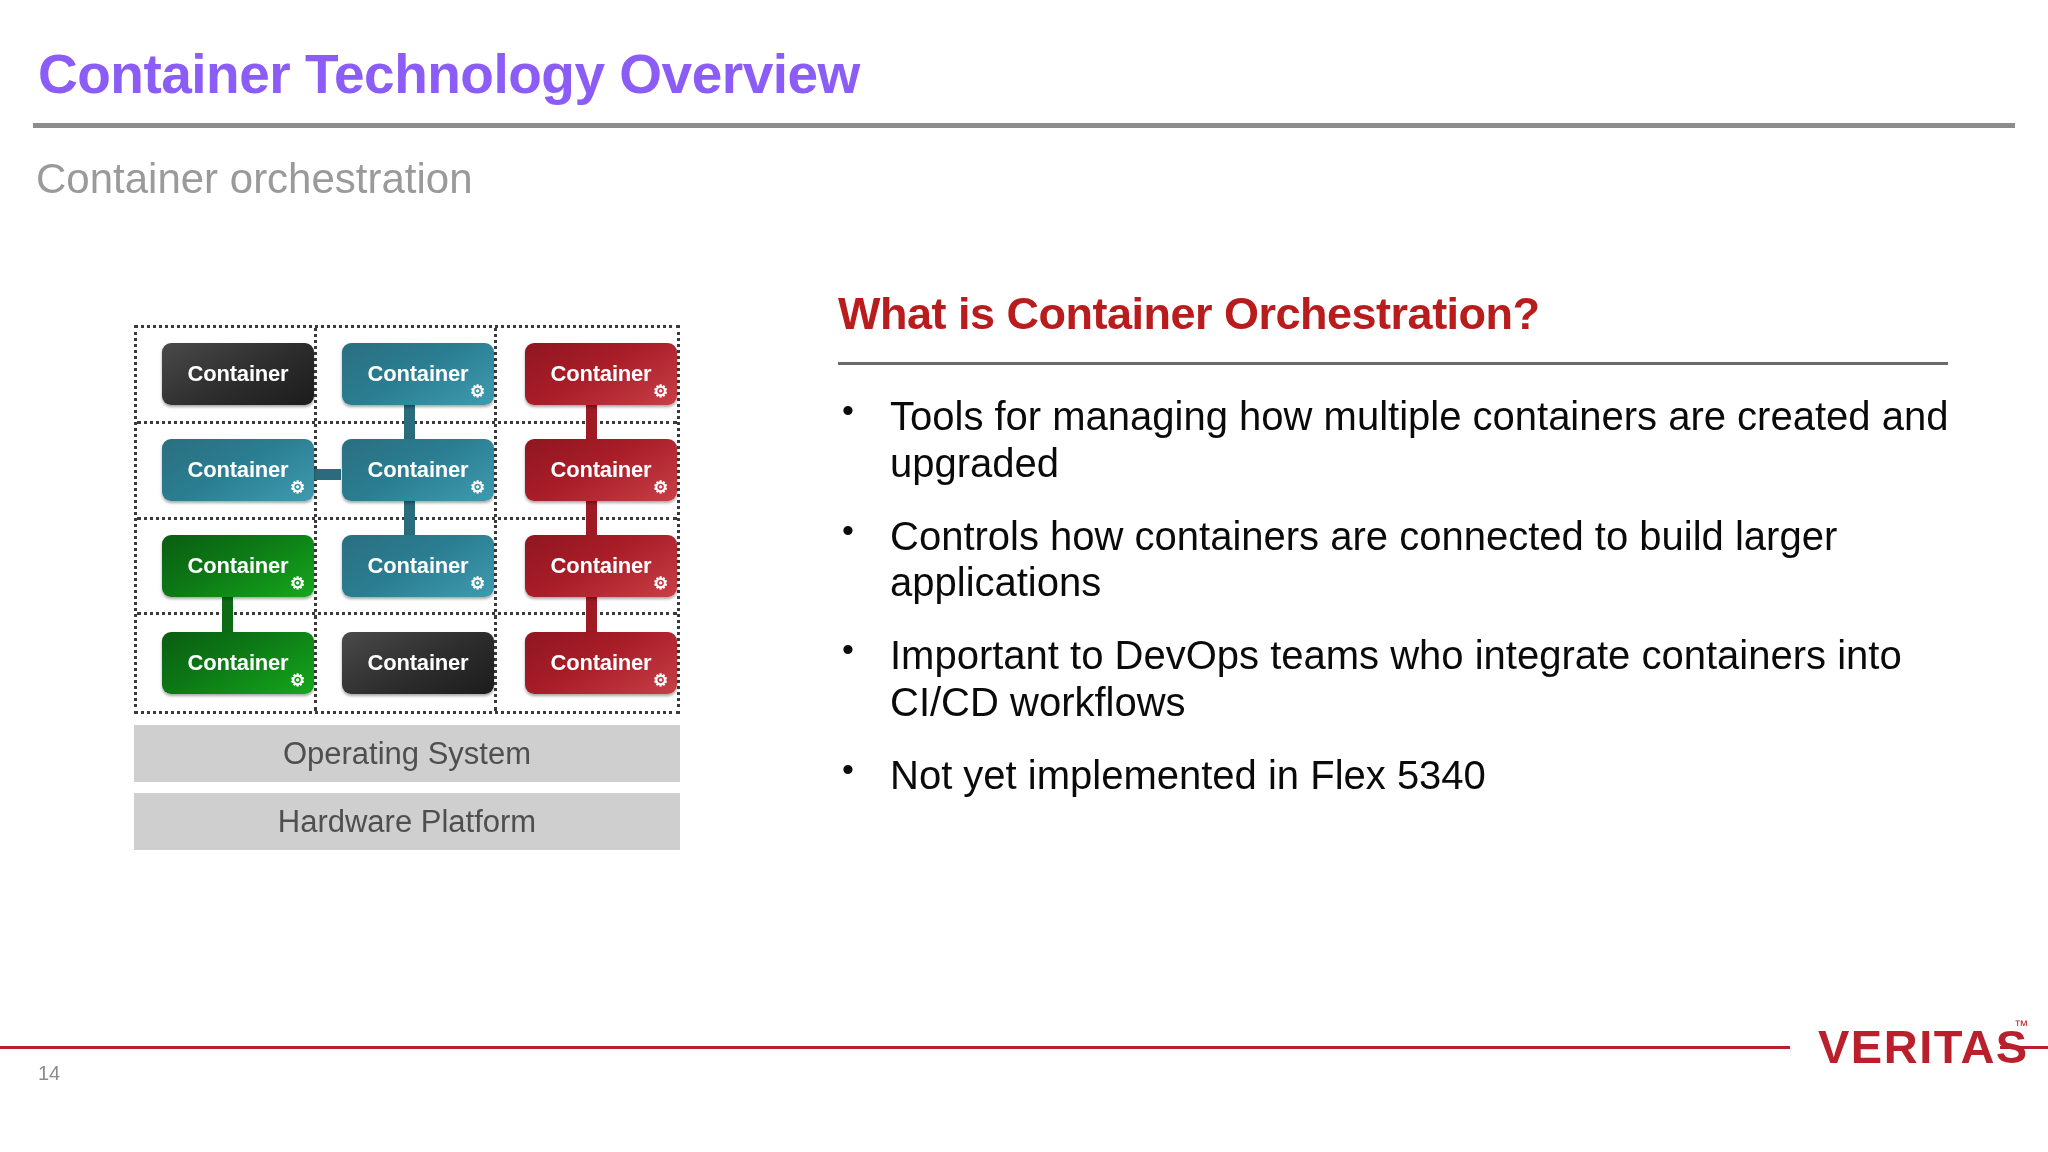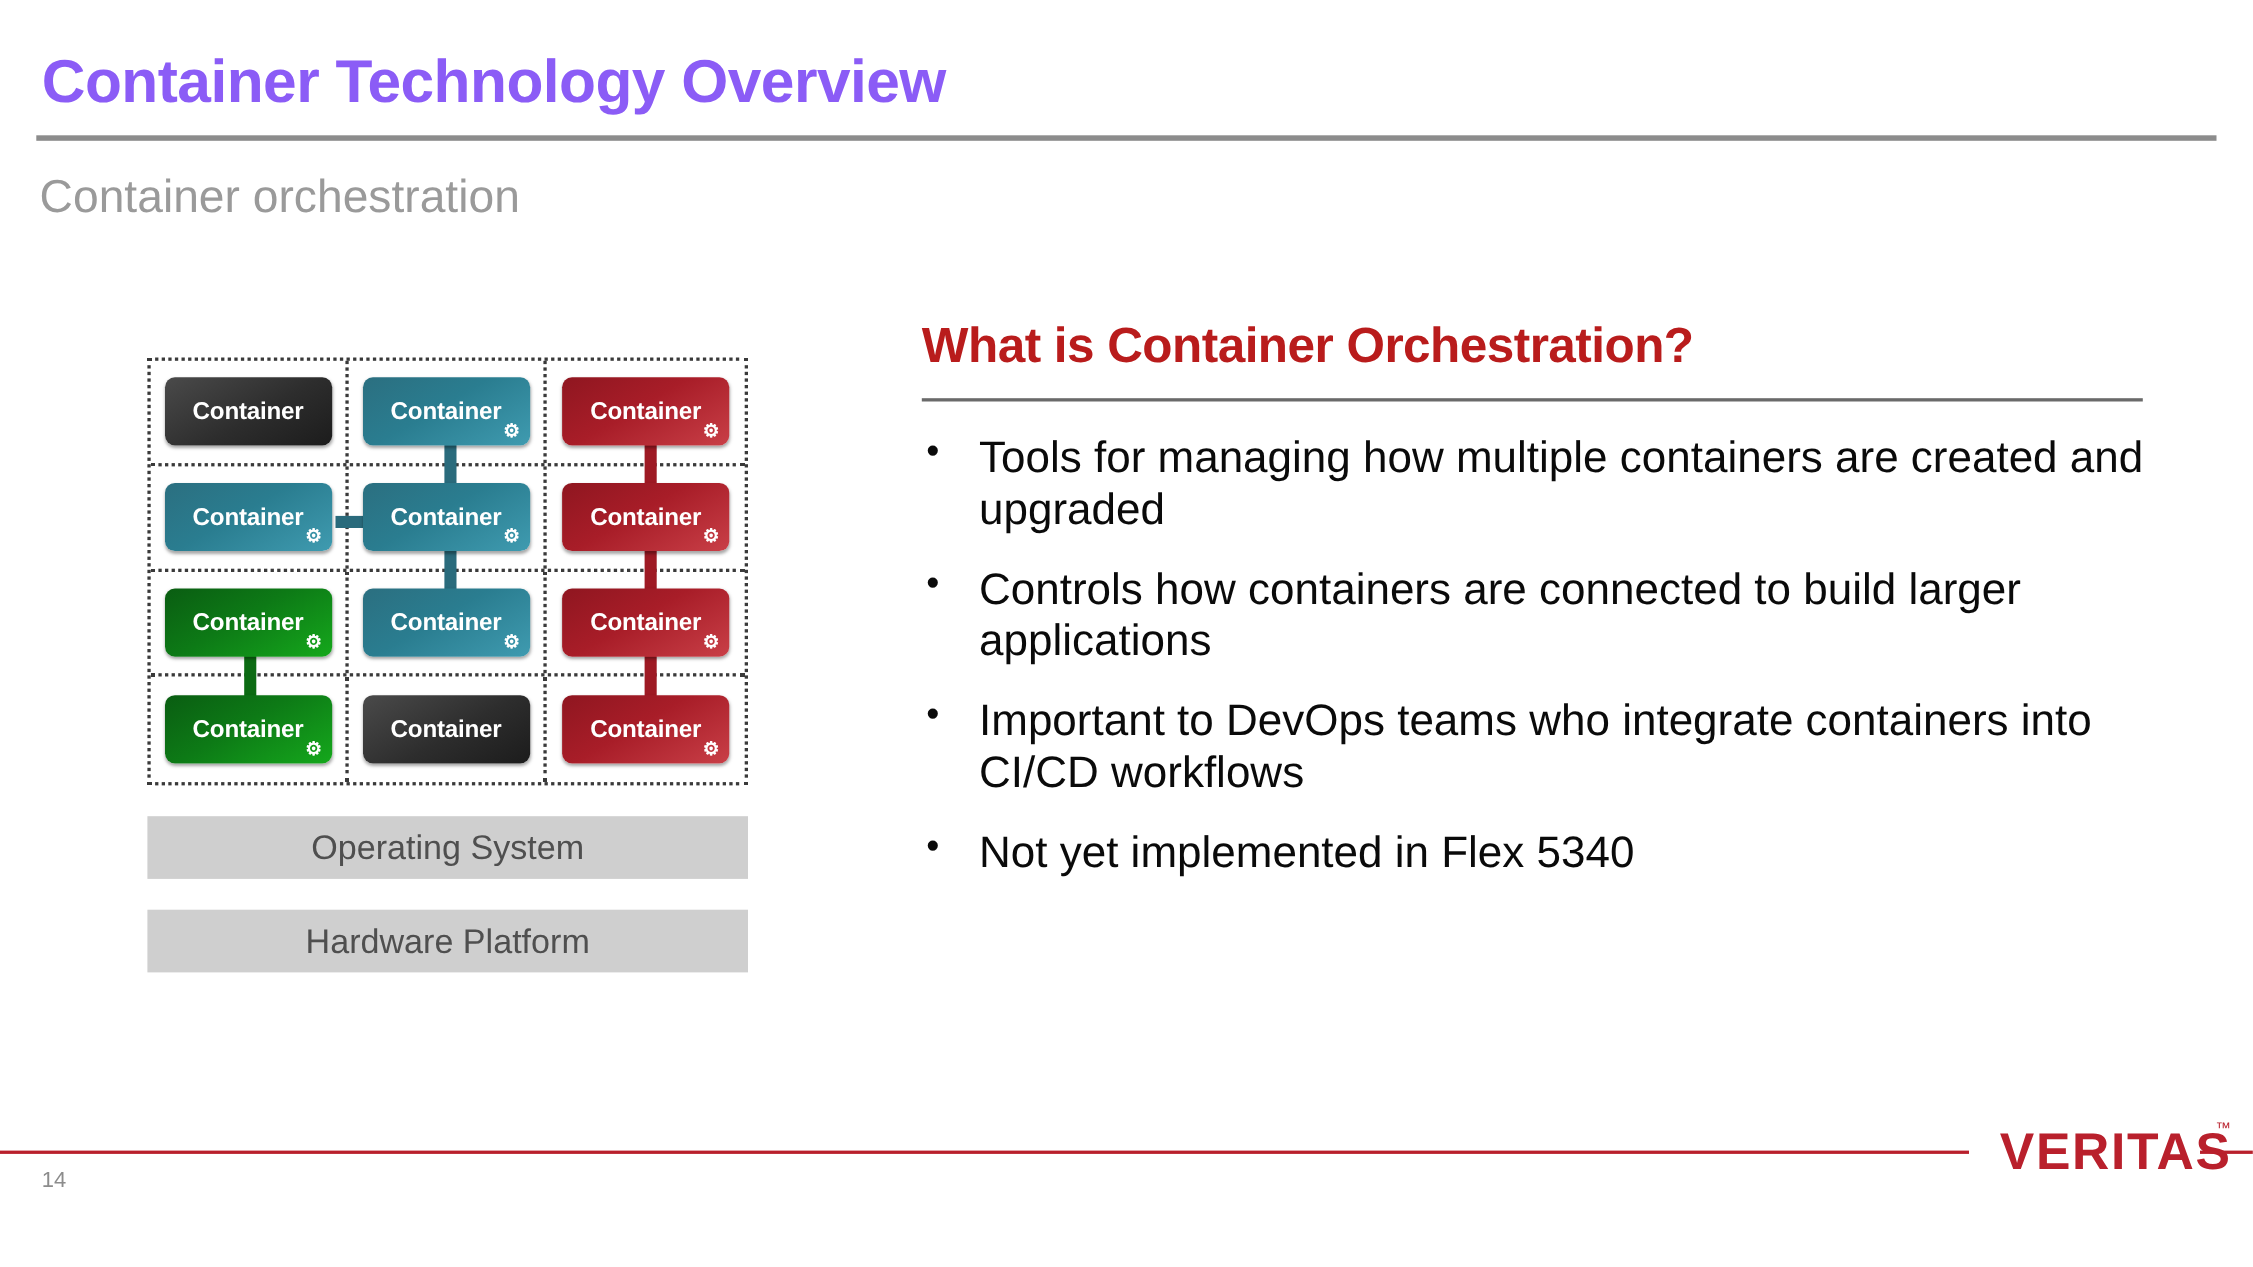--- a/index.html
+++ b/index.html
@@ -33,21 +33,21 @@
     box-sizing:border-box;
   }
   .grid-row{
     display:flex;height:25%;box-sizing:border-box;
     border-bottom:3px dotted #3a3a3a;
   }
   .grid-row:last-child{border-bottom:none;}
   .grid-cell{
     flex:1 1 33.3333%;box-sizing:border-box;
     border-right:3px dotted #3a3a3a;
-    display:flex;align-items:center;justify-content:center;
+    display:flex;align-items:center;justify-content:flex-end;
     position:relative;
   }
   .grid-cell:last-child{border-right:none;}
 
   .cbox{
     position:relative;
     width:152px;height:62px;border-radius:9px;
     display:flex;align-items:center;justify-content:center;
     color:#ffffff;font-size:22px;font-weight:bold;
     box-shadow:0 2px 3px rgba(0,0,0,0.35);
@@ -68,21 +68,21 @@
   
   .conn{position:absolute;z-index:1;}
   .conn.v{width:11px;}
   .conn.h{height:11px;}
   .conn.teal{background:#2a6b7c;}
   .conn.red{background:#9e1a24;}
   .conn.green{background:#0c6b13;}
 
   
   .bar{
-    width:546px;height:57px;margin-top:28px;
+    width:546px;height:57px;margin-top:11px;
     background:#cfcfcf;
     display:flex;align-items:center;justify-content:center;
     color:#4f4f4f;font-size:31px;
   }
 
   
   #right-panel{position:absolute;left:838px;top:288px;width:1130px;}
   #panel-heading{
     font-size:45px;font-weight:bold;color:#b91c1c;
     letter-spacing:-0.5px;white-space:nowrap;

